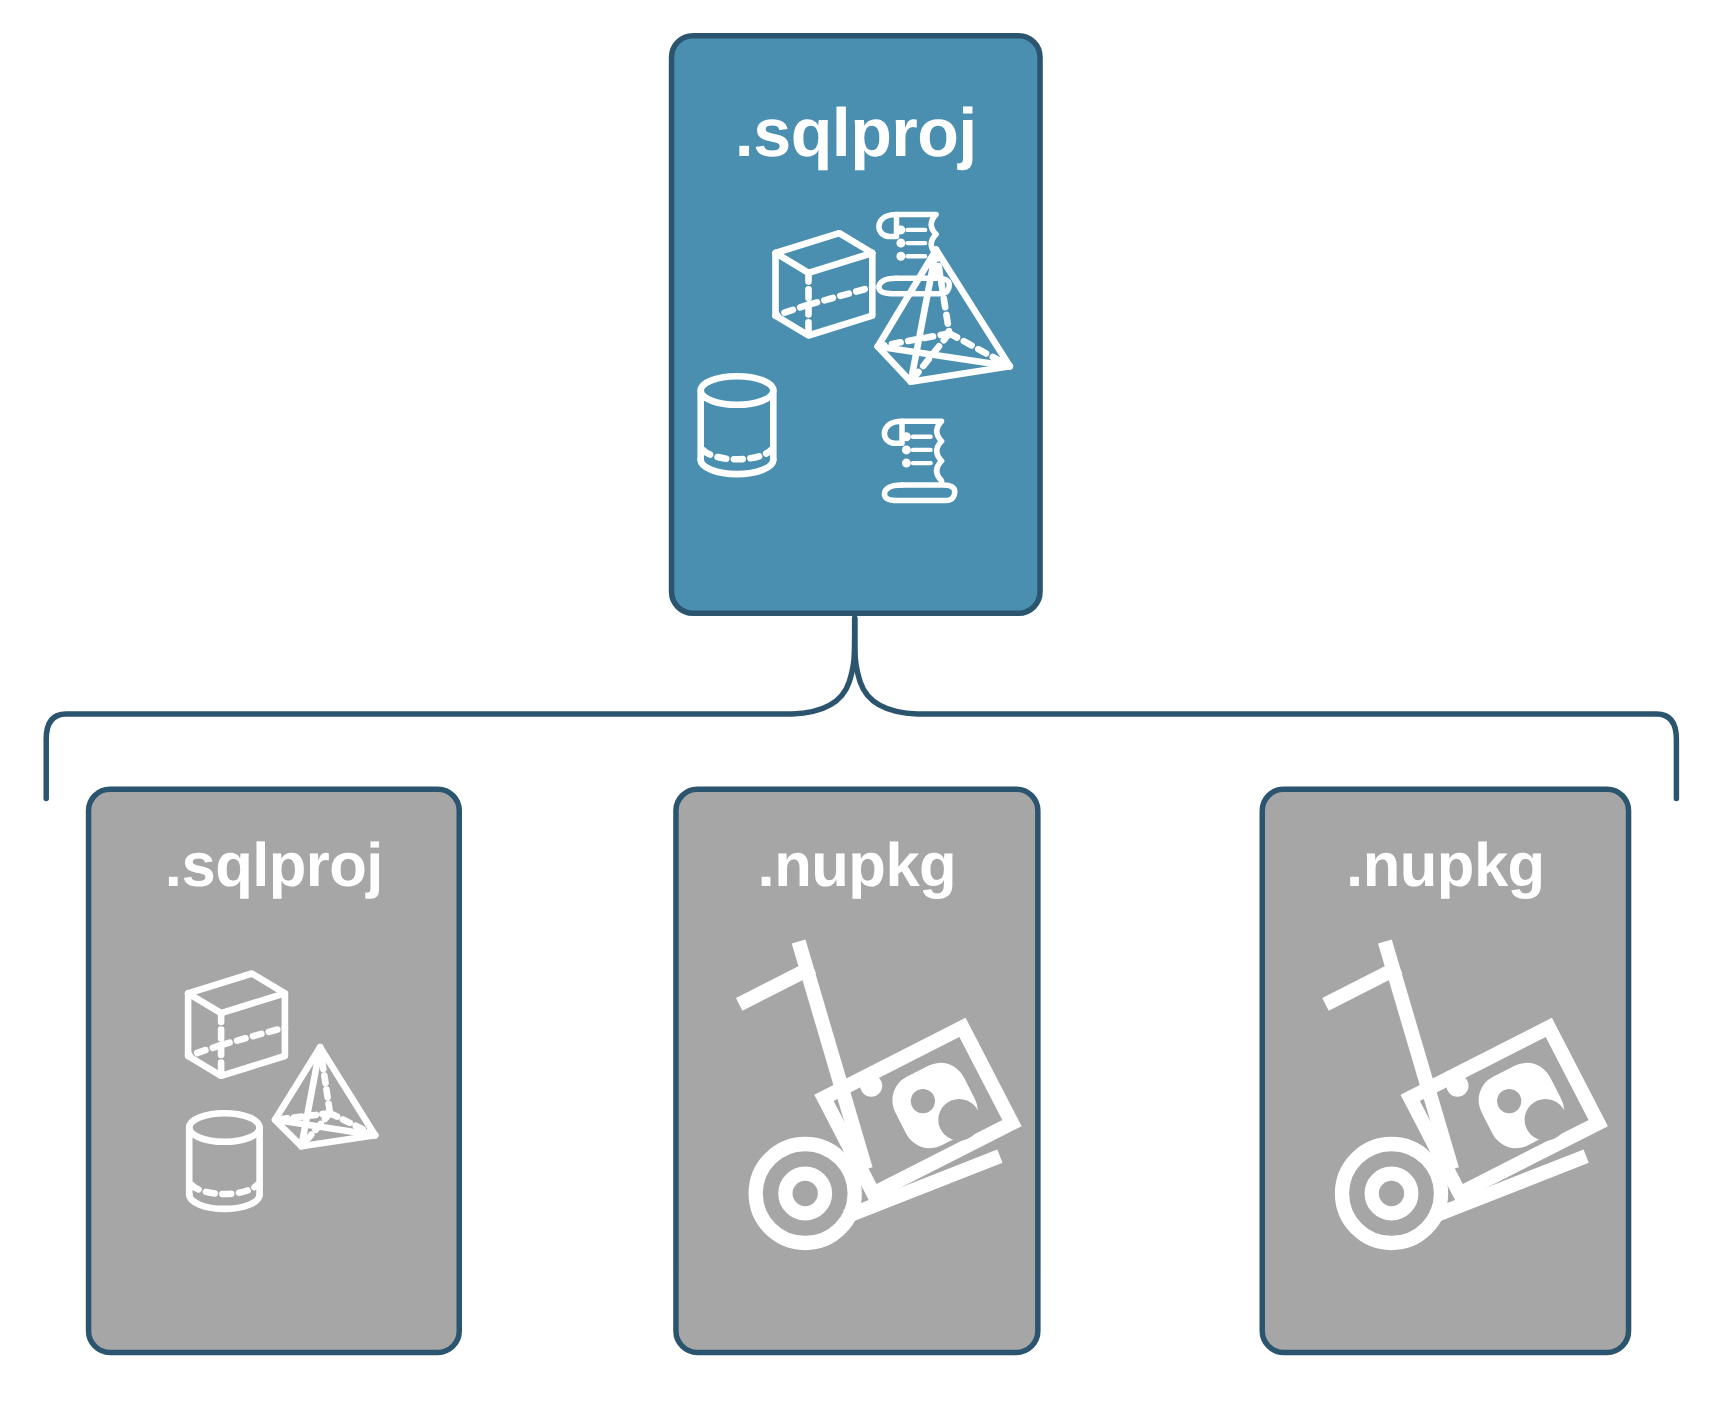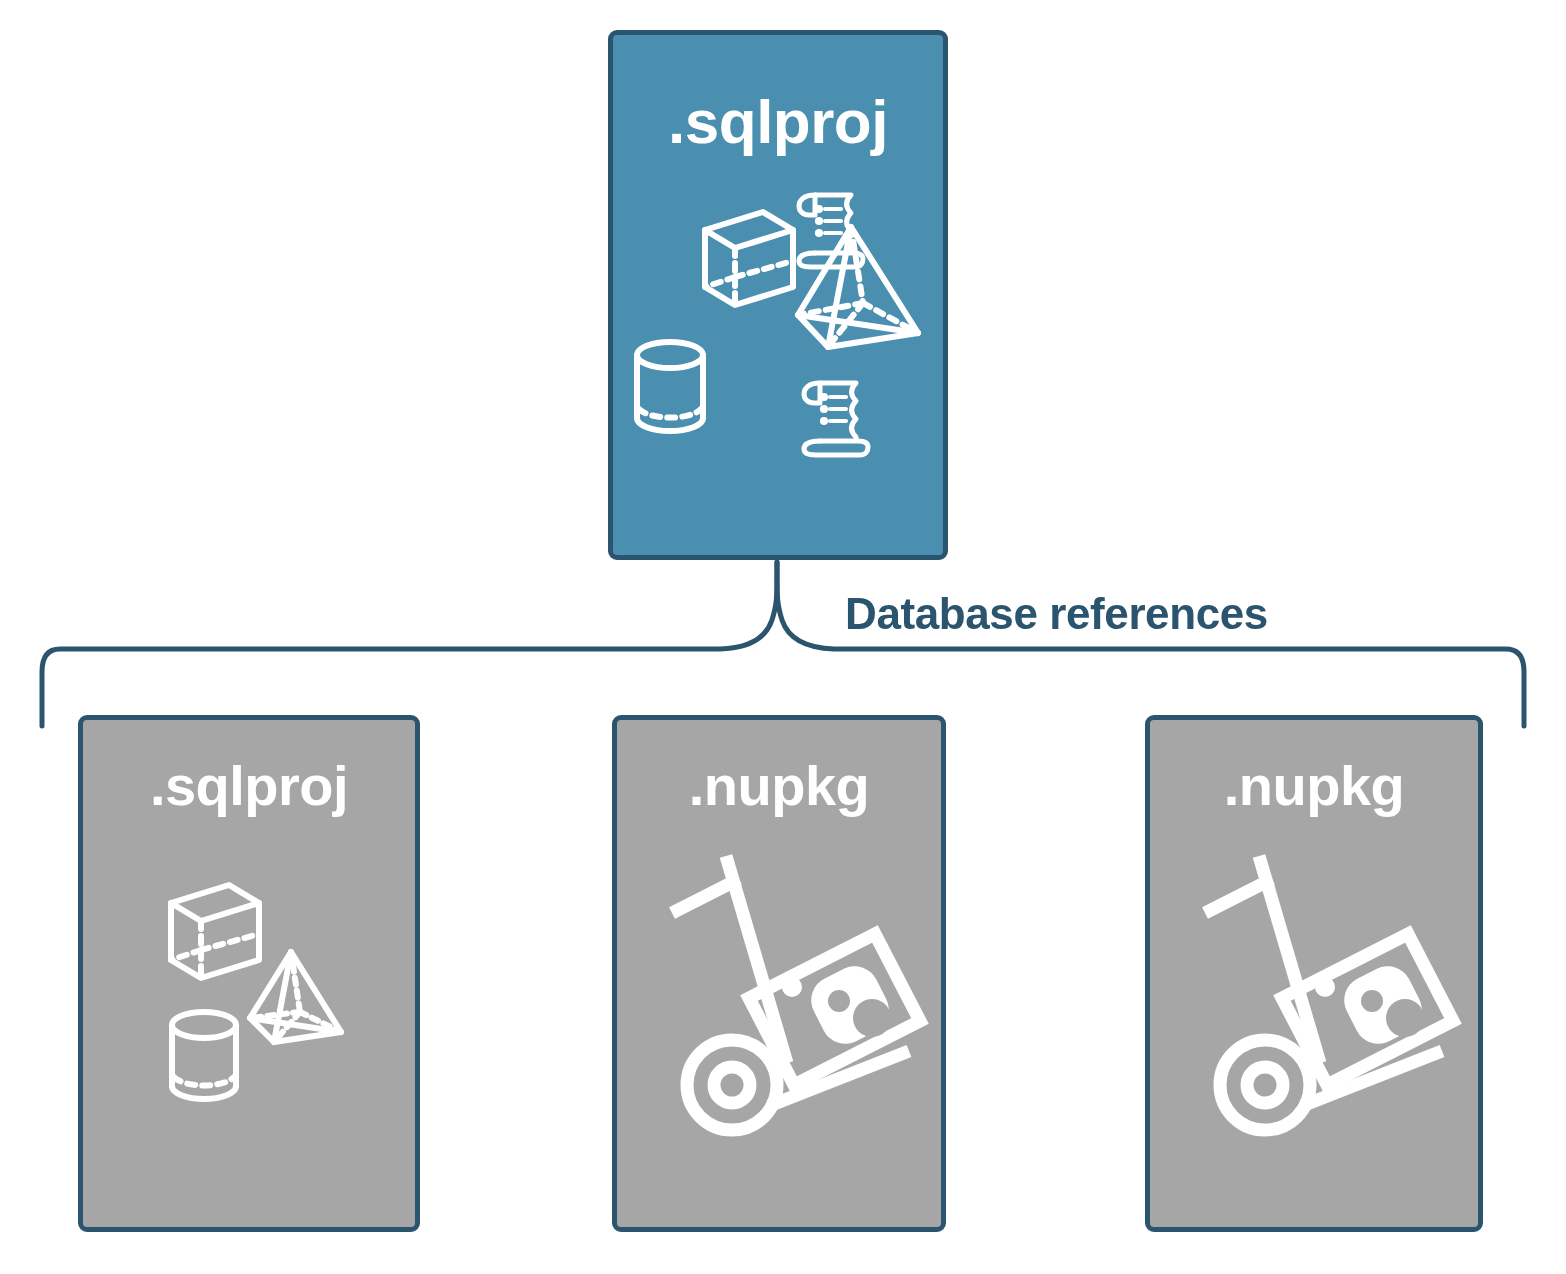--- a/index.html
+++ b/index.html
@@ -14,21 +14,21 @@
     position: relative;
     width: 1566px;
     height: 1274px;
     background: #ffffff;
     overflow: hidden;
   }
   .card {
     position: absolute;
     box-sizing: border-box;
     border: 5px solid #2b546f;
-    border-radius: 9px;
+    border-radius: 22px;
   }
   .card.primary {
     background: #4a8fb0;
   }
   .card.secondary {
     background: #a6a6a6;
   }
   .card-title {
     position: absolute;
     left: 0;
@@ -78,21 +78,20 @@
              C 48 649, 42 657, 42 672
              L 42 726" fill="none" stroke="#2b546f" stroke-width="5" stroke-linecap="round"></path>
     <path d="M 777 562
              C 777 600, 777 604, 782 620
              C 788 638, 804 648, 834 649
              L 1506 649
              C 1518 649, 1524 657, 1524 672
              L 1524 726" fill="none" stroke="#2b546f" stroke-width="5" stroke-linecap="round"></path>
   </svg>
 
-  <div class="brace-label" style="left:845px; top:592px;">Database references</div>
 
   <div class="card primary" id="card-top" style="left:608px; top:30px; width:340px; height:530px;">
     <div class="card-title">.sqlproj</div>
 
     <div class="icon-area" style="top:140px; height:280px;">
       <svg width="340" height="280" viewBox="0 0 340 280">
         <g fill="none" stroke="#ffffff" stroke-width="6" stroke-linecap="round" stroke-linejoin="round">
 
           <g>
             <path d="M 92 55 L 150 37 L 180 55 L 180 112 L 122 130 L 92 112 Z"></path>

